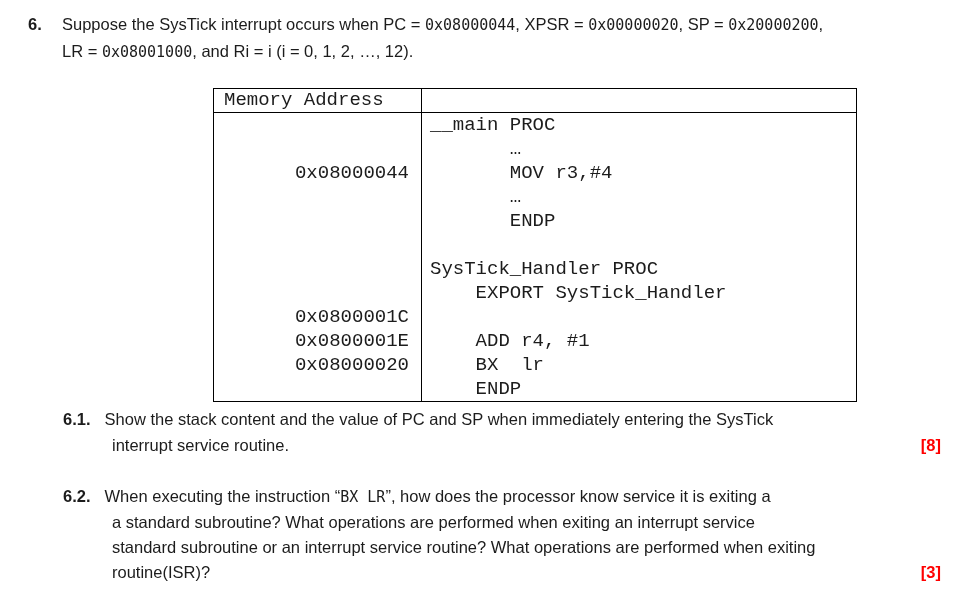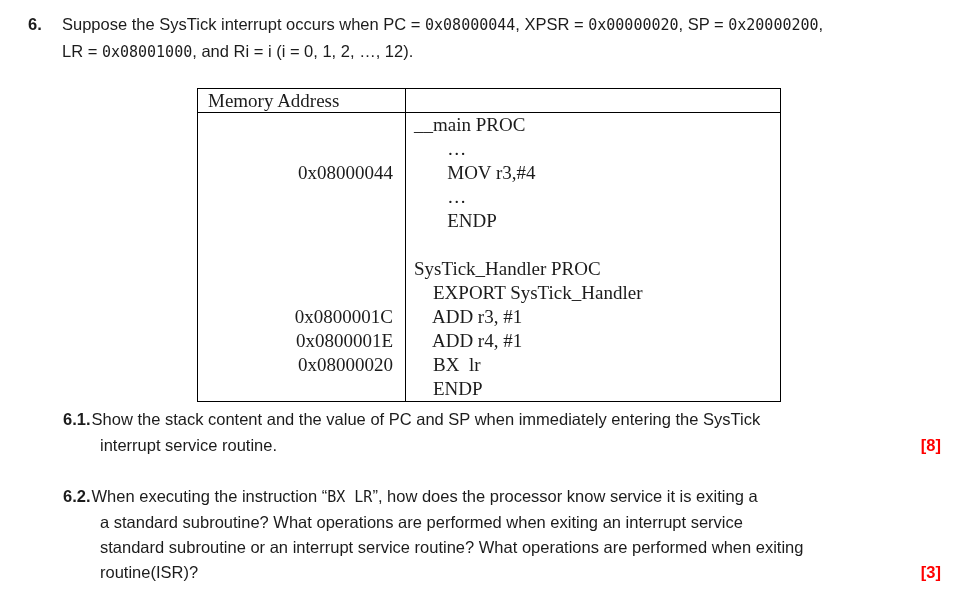--- a/index.html
+++ b/index.html
@@ -31,26 +31,26 @@
   .q-num {
     font-weight: bold;
     width: 34px;
     flex: 0 0 34px;
     font-size: 16.5px;
     line-height: 26px;
   }
   
   .codetable {
     position: absolute;
-    left: 197px;
+    left: 213px;
     top: 88px;
-    width: 584px;
+    width: 644px;
     border: 1px solid #000;
     box-sizing: border-box;
-    font-family: Liberation Serif, serif;
+    font-family: Liberation Mono, monospace;
     font-size: 19px;
     color: #1c1c1c;
   }
   .trow { display: flex; height: 24px; line-height: 24px; }
   .trow.thead { height: 23px; line-height: 23px; border-bottom: 1px solid #000; }
   .tcell { box-sizing: border-box; overflow: hidden; }
   .tcell.addr {
     width: 208px;
     flex: 0 0 208px;
     border-right: 1px solid #000;
@@ -68,22 +68,22 @@
     position: absolute;
     left: 63px;
     width: 878px;
     font-size: 16.5px;
   }
   .subq .line { font-size: 16.5px; }
   .q61 { top: 406px; }
   .q61 .line { line-height: 26px; }
   .q62 { top: 484px; }
   .q62 .line { line-height: 25px; }
-  .subq-label { font-weight: bold; margin-right: 1px; }
-  .wrapline { margin-left: 37px; }
+  .subq-label { font-weight: bold; margin-right: 14px; }
+  .wrapline { margin-left: 49px; }
   .points {
     position: absolute;
     right: 0;
     bottom: 0;
     color: #ff0000;
     font-weight: bold;
     font-size: 16.5px;
     line-height: 25px;
   }
 </style>
@@ -131,21 +131,20 @@
     <div class="trow">
       <div class="tcell addr"></div>
       <div class="tcell code">SysTick_Handler PROC</div>
     </div>
     <div class="trow">
       <div class="tcell addr"></div>
       <div class="tcell code">    EXPORT SysTick_Handler</div>
     </div>
     <div class="trow">
       <div class="tcell addr">0x0800001C</div>
-      <div class="tcell code">    ADD r3, #1</div>
     </div>
     <div class="trow">
       <div class="tcell addr">0x0800001E</div>
       <div class="tcell code">    ADD r4, #1</div>
     </div>
     <div class="trow">
       <div class="tcell addr">0x08000020</div>
       <div class="tcell code">    BX  lr</div>
     </div>
     <div class="trow">

